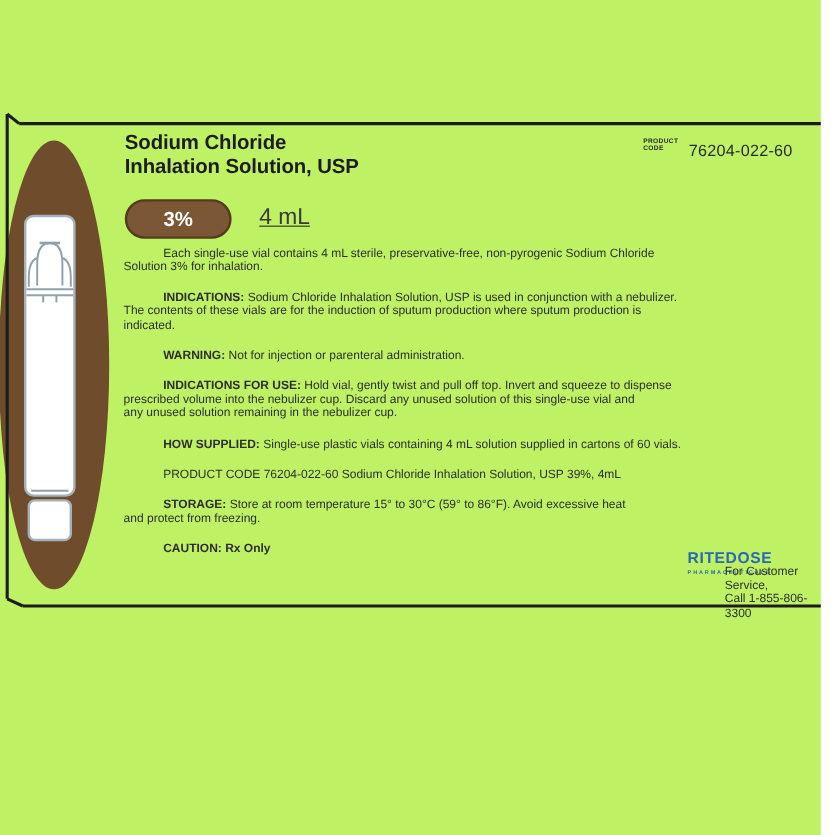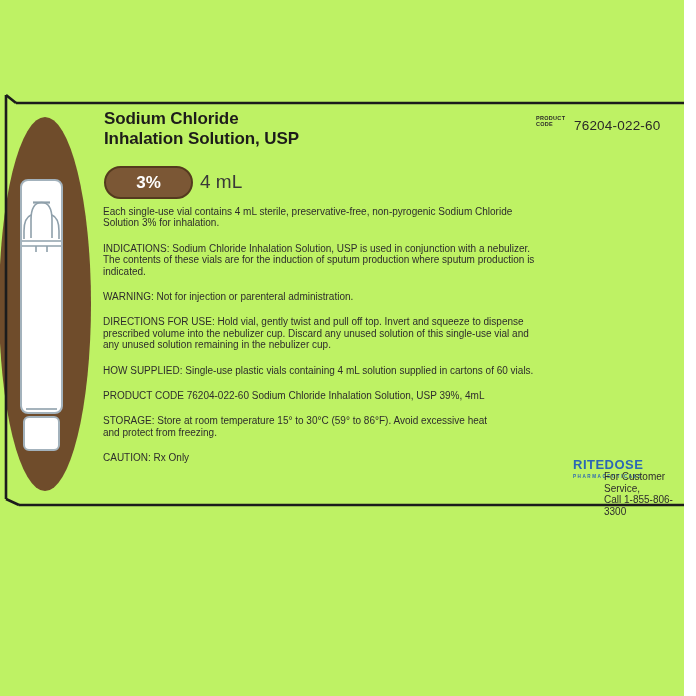--- a/index.html
+++ b/index.html
@@ -18,24 +18,24 @@
     left:536px;top:116px;font-size:5.5px;line-height:5.6px;font-weight:bold;
     letter-spacing:0.3px;color:#2a2927;
   }
   .pc-number{left:574px;top:118px;font-size:13.5px;color:#2a2927;letter-spacing:0.2px;}
   .badge{
     left:104px;top:166px;width:89px;height:33px;box-sizing:border-box;
     background:#7b5735;border:2.5px solid #543a1e;border-radius:17px;
     display:flex;align-items:center;justify-content:center;
     color:#ffffff;font-size:17px;font-weight:bold;
   }
-  .volume{left:200px;top:171px;font-size:19px;color:#3a3938;}
+  .volume{left:216px;top:171px;font-size:19px;color:#3a3938;text-decoration:underline;}
   .body-copy{left:103px;top:206px;width:540px;font-size:10px;line-height:11.4px;}
   .body-copy p{margin:0 0 14px 0;white-space:pre-line;}
-  .body-copy .lead{font-weight:normal;}
+  .body-copy .lead{font-weight:bold;margin-left:33px;}
   .logo-block{left:573px;top:433px;color:#2b67b5;}
   .logo-name{font-size:13px;font-weight:bold;letter-spacing:0.5px;margin-top:24px;}
   .logo-tagline{font-size:4.6px;font-weight:bold;letter-spacing:1.55px;margin-top:1.5px;}
   .service{left:604px;top:471px;font-size:10px;line-height:11.5px;color:#2e2d2c;}
 </style>
 </head>
 <body>
 
 <div class="canvas">
 
@@ -80,21 +80,21 @@
   </div>
   <div class="abs volume">4 mL</div>
 
   <div class="abs body-copy">
     <p><span class="lead"></span><span>Each single-use vial contains 4 mL sterile, preservative-free, non-pyrogenic Sodium Chloride
 Solution 3% for inhalation.</span></p>
     <p><span class="lead">INDICATIONS:</span><span> Sodium Chloride Inhalation Solution, USP is used in conjunction with a nebulizer.
 The contents of these vials are for the induction of sputum production where sputum production is
 indicated.</span></p>
     <p><span class="lead">WARNING:</span><span> Not for injection or parenteral administration.</span></p>
-    <p><span class="lead">DIRECTIONS FOR USE:</span><span> Hold vial, gently twist and pull off top. Invert and squeeze to dispense
+    <p><span class="lead">INDICATIONS FOR USE:</span><span> Hold vial, gently twist and pull off top. Invert and squeeze to dispense
 prescribed volume into the nebulizer cup. Discard any unused solution of this single-use vial and
 any unused solution remaining in the nebulizer cup.</span></p>
     <p><span class="lead">HOW SUPPLIED:</span><span> Single-use plastic vials containing 4 mL solution supplied in cartons of 60 vials.</span></p>
     <p><span class="lead"></span><span>PRODUCT CODE 76204-022-60 Sodium Chloride Inhalation Solution, USP 39%, 4mL</span></p>
     <p><span class="lead">STORAGE:</span><span> Store at room temperature 15° to 30°C (59° to 86°F). Avoid excessive heat
 and protect from freezing.</span></p>
     <p><span class="lead">CAUTION: Rx Only</span><span></span></p>
   </div>
 
   <div class="abs logo-block">

